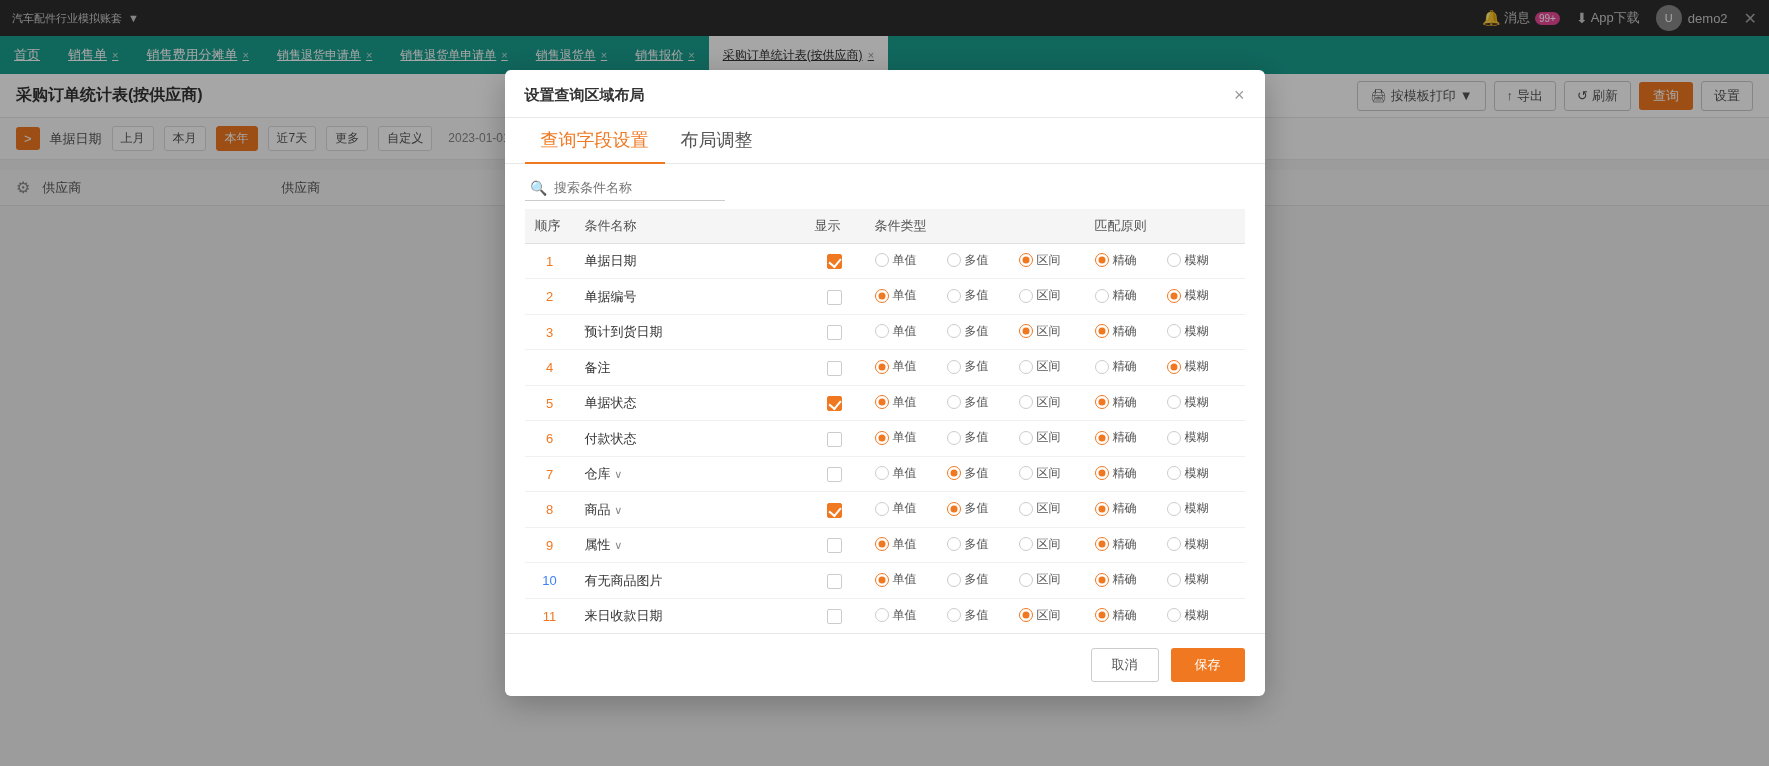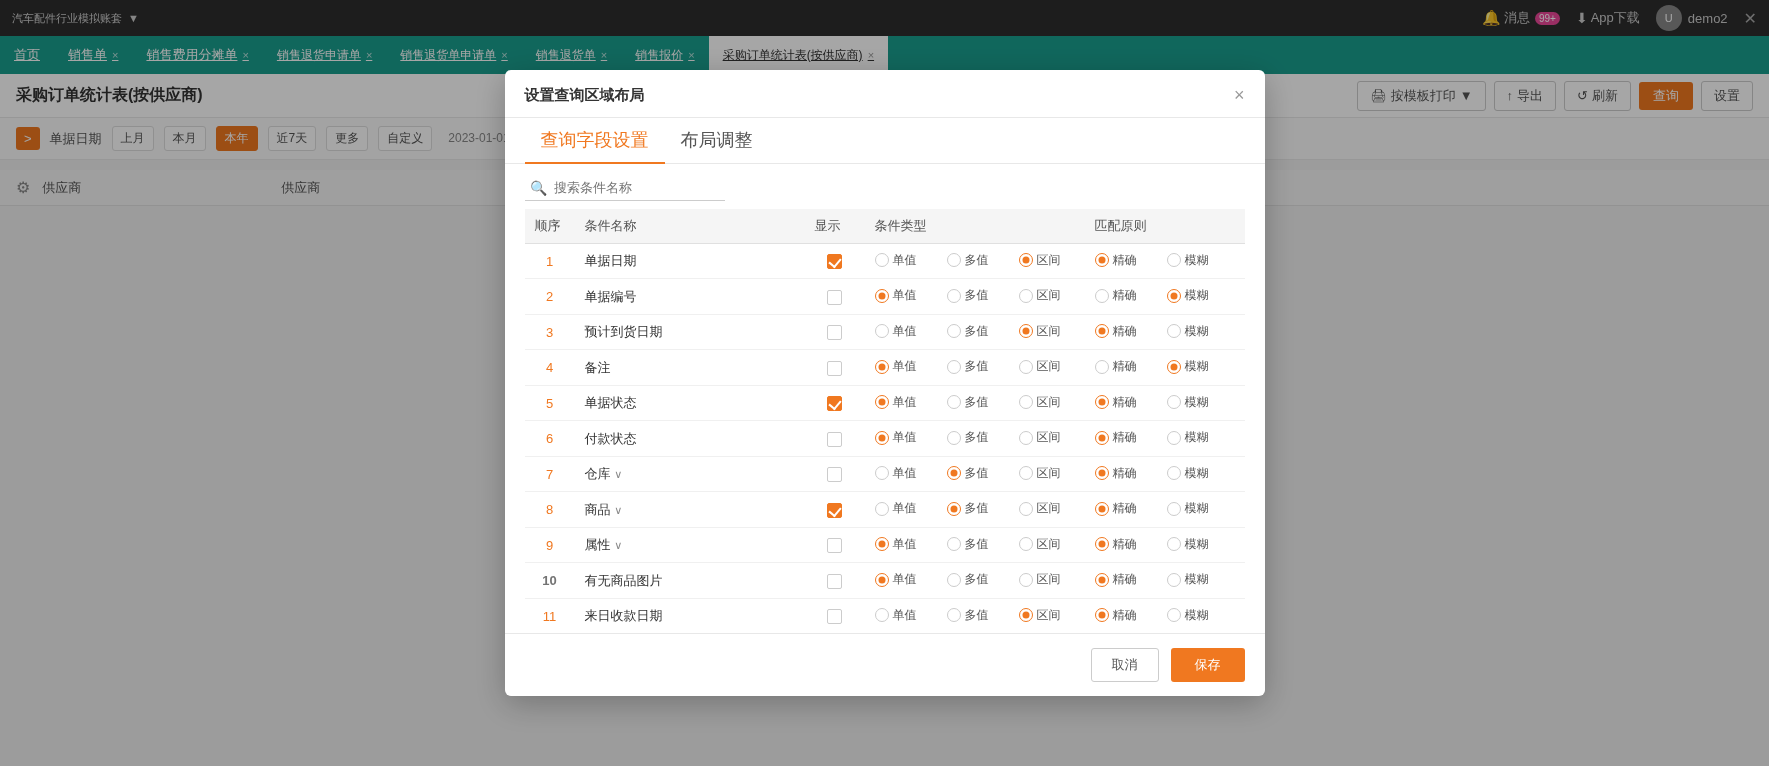--- a/index.html
+++ b/index.html
@@ -684,21 +684,21 @@
                     <span class="radio-circle selected"></span>
                     <span class="radio-label">精确</span>
                   </label>
                   <label class="radio-item">
                     <span class="radio-circle"></span>
                     <span class="radio-label">模糊</span>
                   </label>
                 </div></td>
             </tr>
             <tr>
-              <td class="td-order" style="color: #737373; font-weight: bold;">10</td>
+              <td class="td-order" style="color: #3b82f6;">10</td>
               <td class="td-name">有无商品图片</td>
               <td class="td-display"><span class="cb"></span></td>
               <td class="td-type"><div class="radio-group">
                   <label class="radio-item">
                     <span class="radio-circle selected"></span>
                     <span class="radio-label">单值</span>
                   </label>
                   <label class="radio-item">
                     <span class="radio-circle"></span>
                     <span class="radio-label">多值</span>

